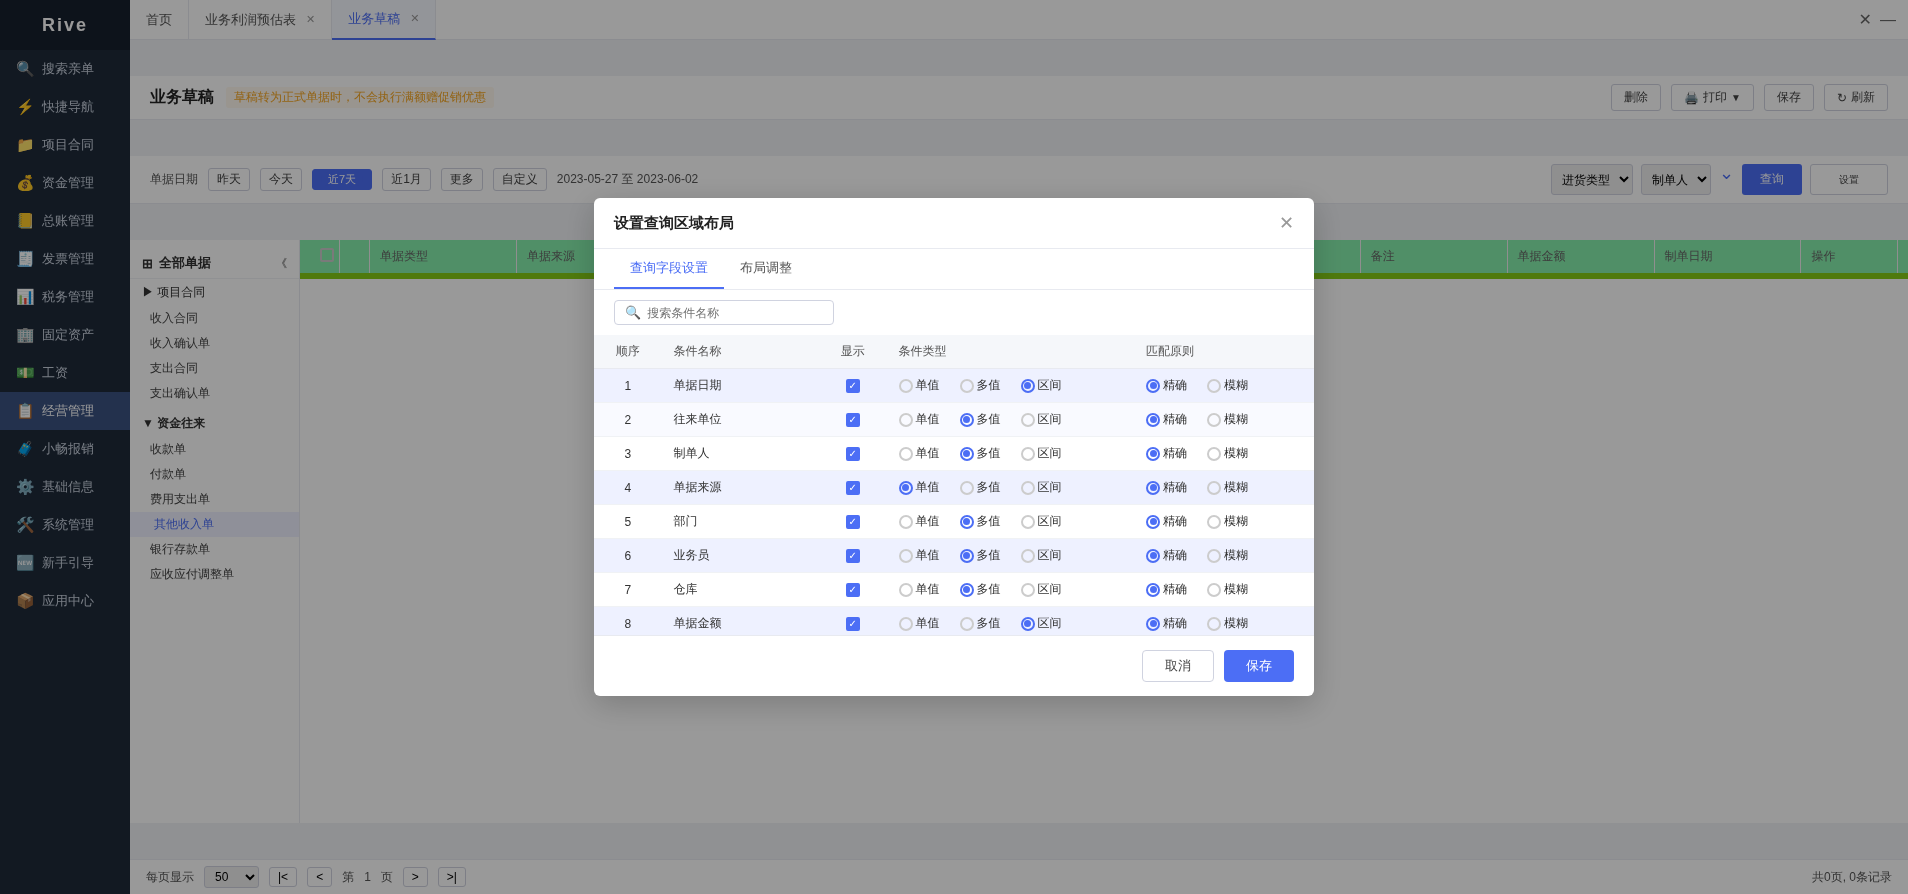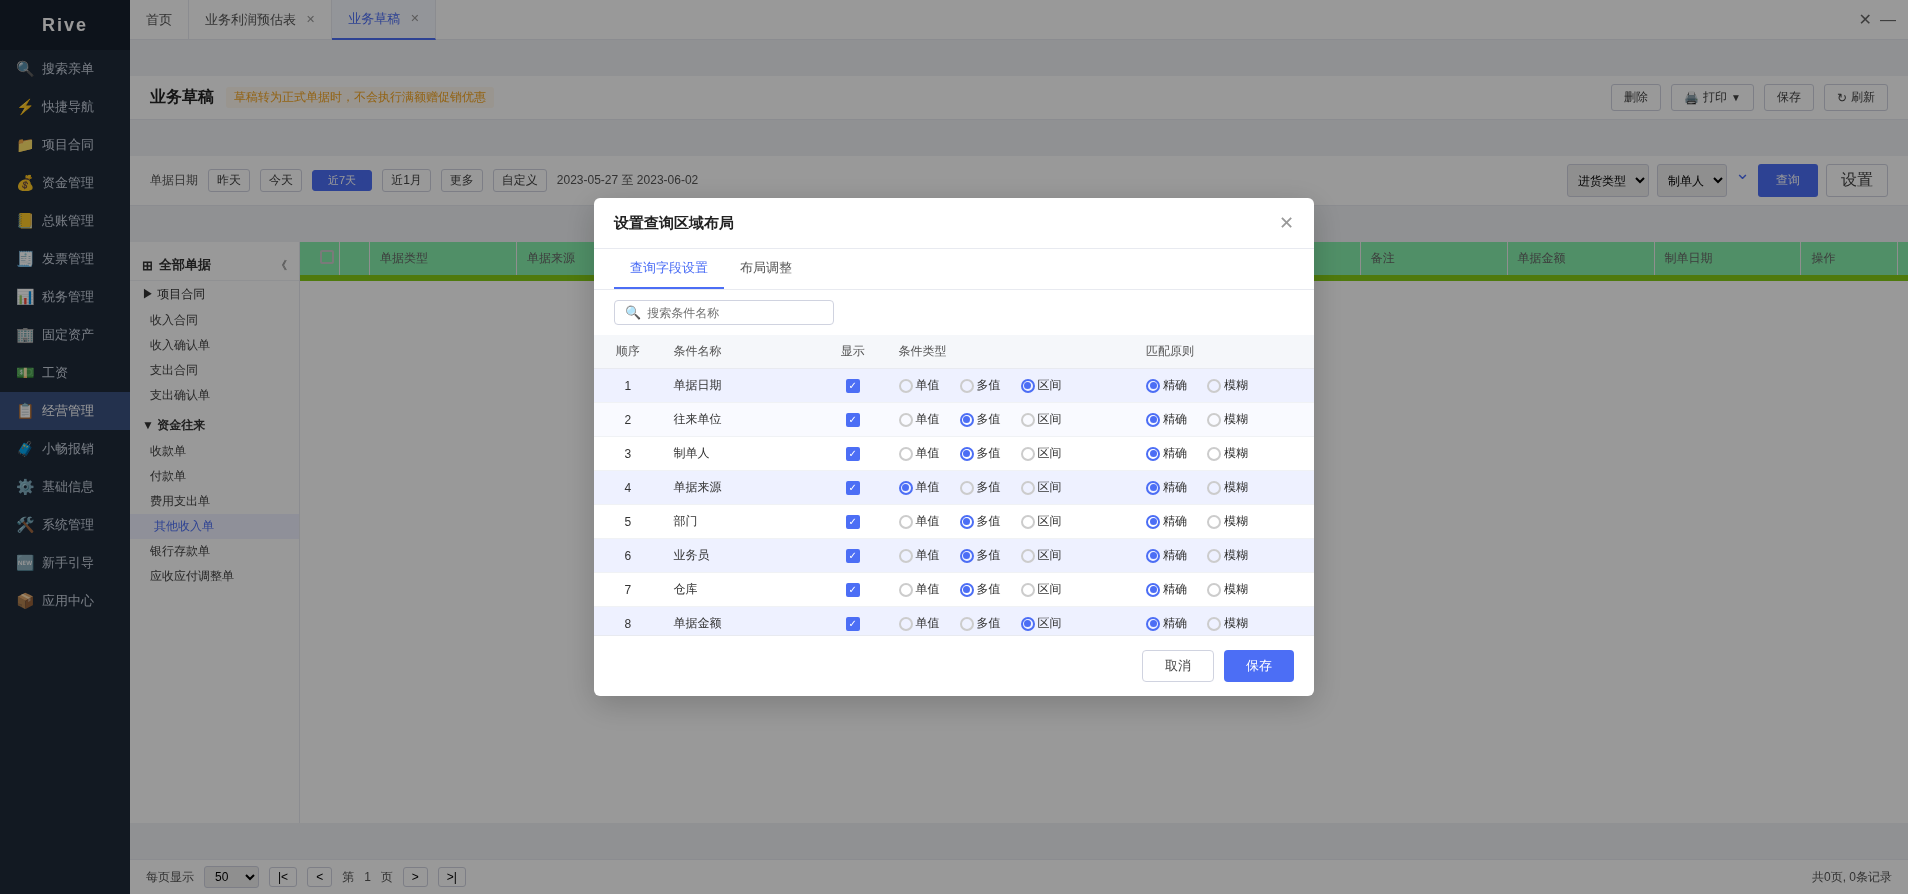--- a/index.html
+++ b/index.html
@@ -43,21 +43,21 @@
 
     
     .filter-bar {
       background: #fff; padding: 8px 20px; display: flex; align-items: center; gap: 10px; border-bottom: 1px solid #e8eaf0; flex-wrap: wrap;
     }
     .filter-label { font-size: 12px; color: #555; }
     .date-btn { font-size: 12px; padding: 2px 8px; border: 1px solid #d0d3e0; border-radius: 3px; cursor: pointer; color: #444; background: #fff; }
     .date-btn.active { background: #4c6ef5; color: #fff; border-color: #4c6ef5; }
     .date-range { font-size: 12px; color: #555; }
     .query-btn { background: #4c6ef5; color: #fff; border: none; padding: 7px 18px; border-radius: 3px; cursor: pointer; font-size: 12px; }
-    .set-btn { background: #fff; color: #444; border: 1px solid #d0d3e0; padding: 5px 14px; border-radius: 3px; cursor: pointer; font-size: 16px; }
+    .set-btn { background: #fff; color: #444; border: 1px solid #d0d3e0; padding: 5px 28px; border-radius: 3px; cursor: pointer; font-size: 10px; }
 
     
     .content-area { display: flex; flex: 1; overflow: hidden; }
 
     
     .left-tree { width: 170px; background: #fff; border-right: 1px solid #e8eaf0; padding: 8px 0; flex-shrink: 0; }
     .tree-header { padding: 6px 12px; font-size: 13px; font-weight: bold; color: #333; display: flex; align-items: center; gap: 6px; border-bottom: 1px solid #f0f2f5; }
     .tree-group { padding: 4px 12px; font-size: 12px; color: #777; cursor: pointer; }
     .tree-group.parent { font-weight: 500; color: #333; padding: 5px 12px; }
     .tree-item { padding: 4px 20px; font-size: 12px; color: #444; cursor: pointer; }

